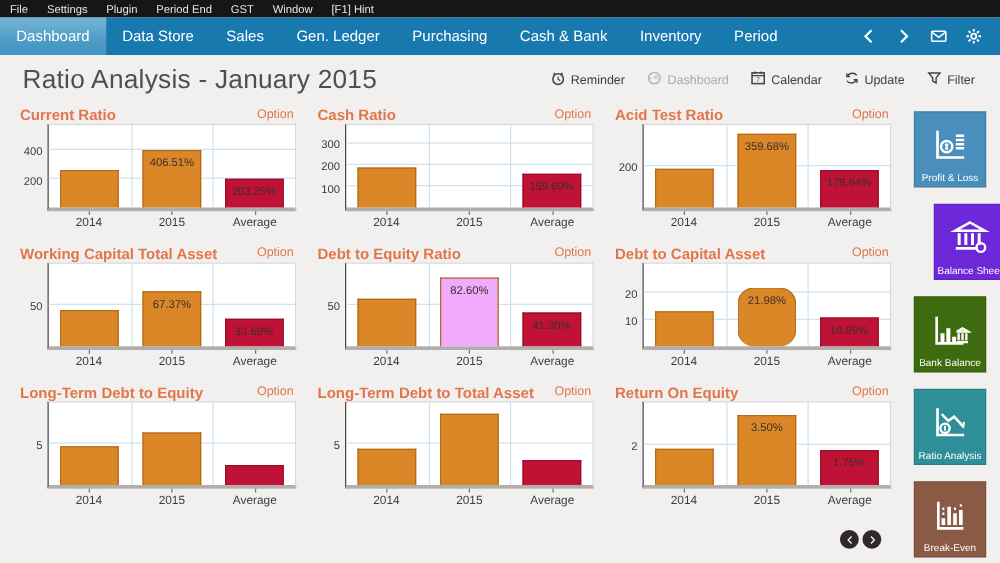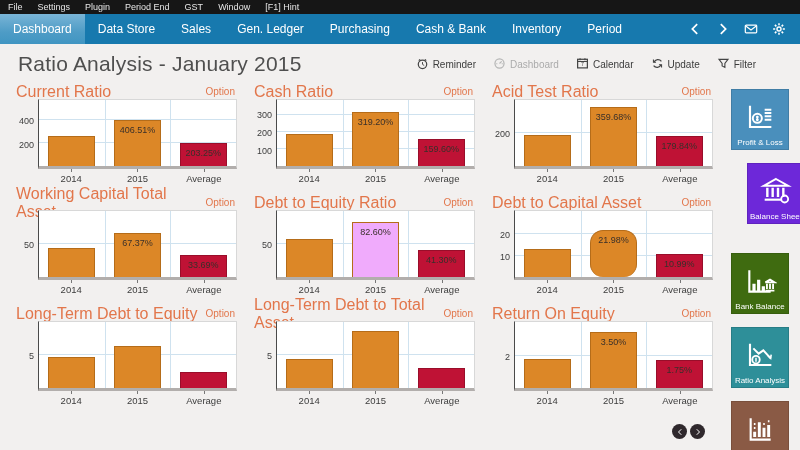--- a/index.html
+++ b/index.html
@@ -12,36 +12,36 @@
   
   .navbar { height:30px; background:#1779ae; display:flex; align-items:stretch; }
   .nav-tab { color:#fff; font-size:12px; display:flex; align-items:center; padding:0 13px; white-space:nowrap; cursor:default; }
   .nav-tab.active { background:linear-gradient(180deg,#79b4d6 0%,#4e9cc6 60%,#4095c2 100%); }
   .nav-spacer { flex:1; }
   .nav-icons { display:flex; align-items:center; gap:13px; padding-right:14px; }
   .nav-icons .nicon { width:15px; height:15px; display:flex; align-items:center; justify-content:center; }
   .nav-icons svg { width:14px; height:14px; }
 
   
-  .page-header { height:40px; display:flex; align-items:center; padding:0 44px 0 18px; }
+  .page-header { height:40px; display:flex; align-items:center; padding:0 20px 0 18px; }
   .page-title { font-size:21px; font-weight:300; color:#4f4f4f; letter-spacing:.2px; }
   .header-spacer { flex:1; }
   .tools { display:flex; align-items:center; gap:17px; }
   .tool { display:flex; align-items:center; gap:4px; font-size:10px; color:#3c3c3c; cursor:default; }
   .tool.disabled { color:#ababab; }
   .tool svg { width:13px; height:13px; }
 
   
   .main { display:flex; height:406px; }
   .charts-area { width:716px; padding-left:10px; position:relative; }
   .charts-grid { display:grid; grid-template-columns:repeat(3,229px); grid-template-rows:repeat(3,103px); column-gap:9px; row-gap:8px; }
 
   .panel { display:flex; flex-direction:column; }
   .panel-head { height:15px; display:flex; align-items:center; justify-content:space-between; padding:0 4px 0 6px; }
-  .panel-title { font-size:16px; color:#e2764b; }
+  .panel-title { font-size:12px; color:#e2764b;font-weight:bold; }
   .option-link { font-size:10px; color:#e2764b; cursor:pointer; text-decoration:none; }
   .plot-row { display:flex; height:70px; }
   .ylab { width:28px; position:relative; }
   .ytick { position:absolute; right:4px; transform:translateY(50%); font-size:9px; color:#3c3c3c; }
   .plot { flex:1; position:relative; background:#fff; border:1px solid #d8d8d8; border-left:1px solid #4a4a4a; border-bottom:3px solid #b2aeac; margin-right:2px; }
   .gridline { position:absolute; left:0; right:0; height:1px; background:#cfe2ef; }
   .vline { position:absolute; top:0; bottom:0; width:1px; background:#cfe2ef; }
   .bar { position:absolute; bottom:0; width:24%; border-style:solid; border-width:1px 1px 0 1px; }
   .bar-label { position:absolute; top:4px; left:0; right:0; text-align:center; font-size:9px; color:#39302a; }
   .xlabels { display:flex; height:16px; padding-left:28px; margin-right:2px; }
@@ -202,23 +202,20 @@
               <div class="ytick" style="bottom: 51.2821%;">200</div>
               <div class="ytick" style="bottom: 76.9231%;">300</div>
             </div>
       <div class="plot">
               <div class="gridline" style="bottom: 25.641%;"></div>
               <div class="gridline" style="bottom: 51.2821%;"></div>
               <div class="gridline" style="bottom: 76.9231%;"></div>
               <div class="vline" style="left: 33.333%;"></div>
               <div class="vline" style="left: 66.666%;"></div>
               <div class="bar" style="left: 4.6665%; height: 48.7179%; background: rgb(220, 135, 39); border-color: rgb(181, 108, 25);"></div>
-              <div class="bar" style="left: 37.9995%; height: 81.8462%; background: rgb(220, 135, 39); border-color: rgb(181, 108, 25);">
-                <div class="bar-label">319.20%</div>
-              </div>
               <div class="bar" style="left: 71.3325%; height: 40.9231%; background: rgb(191, 18, 53); border-color: rgb(153, 14, 42);">
                 <div class="bar-label">159.60%</div>
               </div>
             </div>
     </div>
     <div class="xlabels">
             <div class="xcell"><span class="xtick"></span>2014</div>
             <div class="xcell"><span class="xtick"></span>2015</div>
             <div class="xcell"><span class="xtick"></span>Average</div>
           </div>
@@ -448,21 +445,21 @@
   <div class="side-btn" style="background: #6d28d9; margin-left: 32px;">
     <span class="sico"><svg viewBox="0 0 24 24" fill="none" stroke="#ffffff">
             <path stroke-width="1.5" d="M12 3L21 8H3z"></path>
             <path stroke-width="1.8" d="M5.5 9.5v7M9.5 9.5v7M13.5 9.5v7M17.5 9.5v7"></path>
             <path stroke-width="1.6" d="M3.5 18.5h13"></path>
             <circle cx="18.5" cy="18" r="2.6" stroke-width="1.4"></circle>
           </svg></span>
     <span class="side-label">Balance Sheet</span>
   </div>
 
-  <div class="side-btn" style="background: rgb(63, 107, 16); margin-top: 16px;">
+  <div class="side-btn" style="background: rgb(63, 107, 16);">
     <span class="sico"><svg viewBox="0 0 24 24" fill="none" stroke="#ffffff">
             <path stroke-width="1.6" d="M4 4v16h16"></path>
             <path stroke-width="2.4" d="M7.5 20v-6M11 20v-9M14.5 20v-4"></path>
             <path stroke-width="1.4" d="M16 13l3.5-2 3.4 2h-7z M17.2 14v4M19.5 14v4M21.8 14v4M16.2 19.2h6.6"></path>
           </svg></span>
     <span class="side-label">Bank Balance</span>
   </div>
 
   <div class="side-btn" style="background: rgb(46, 143, 153);">
     <span class="sico"><svg viewBox="0 0 24 24" fill="none" stroke="#ffffff">

